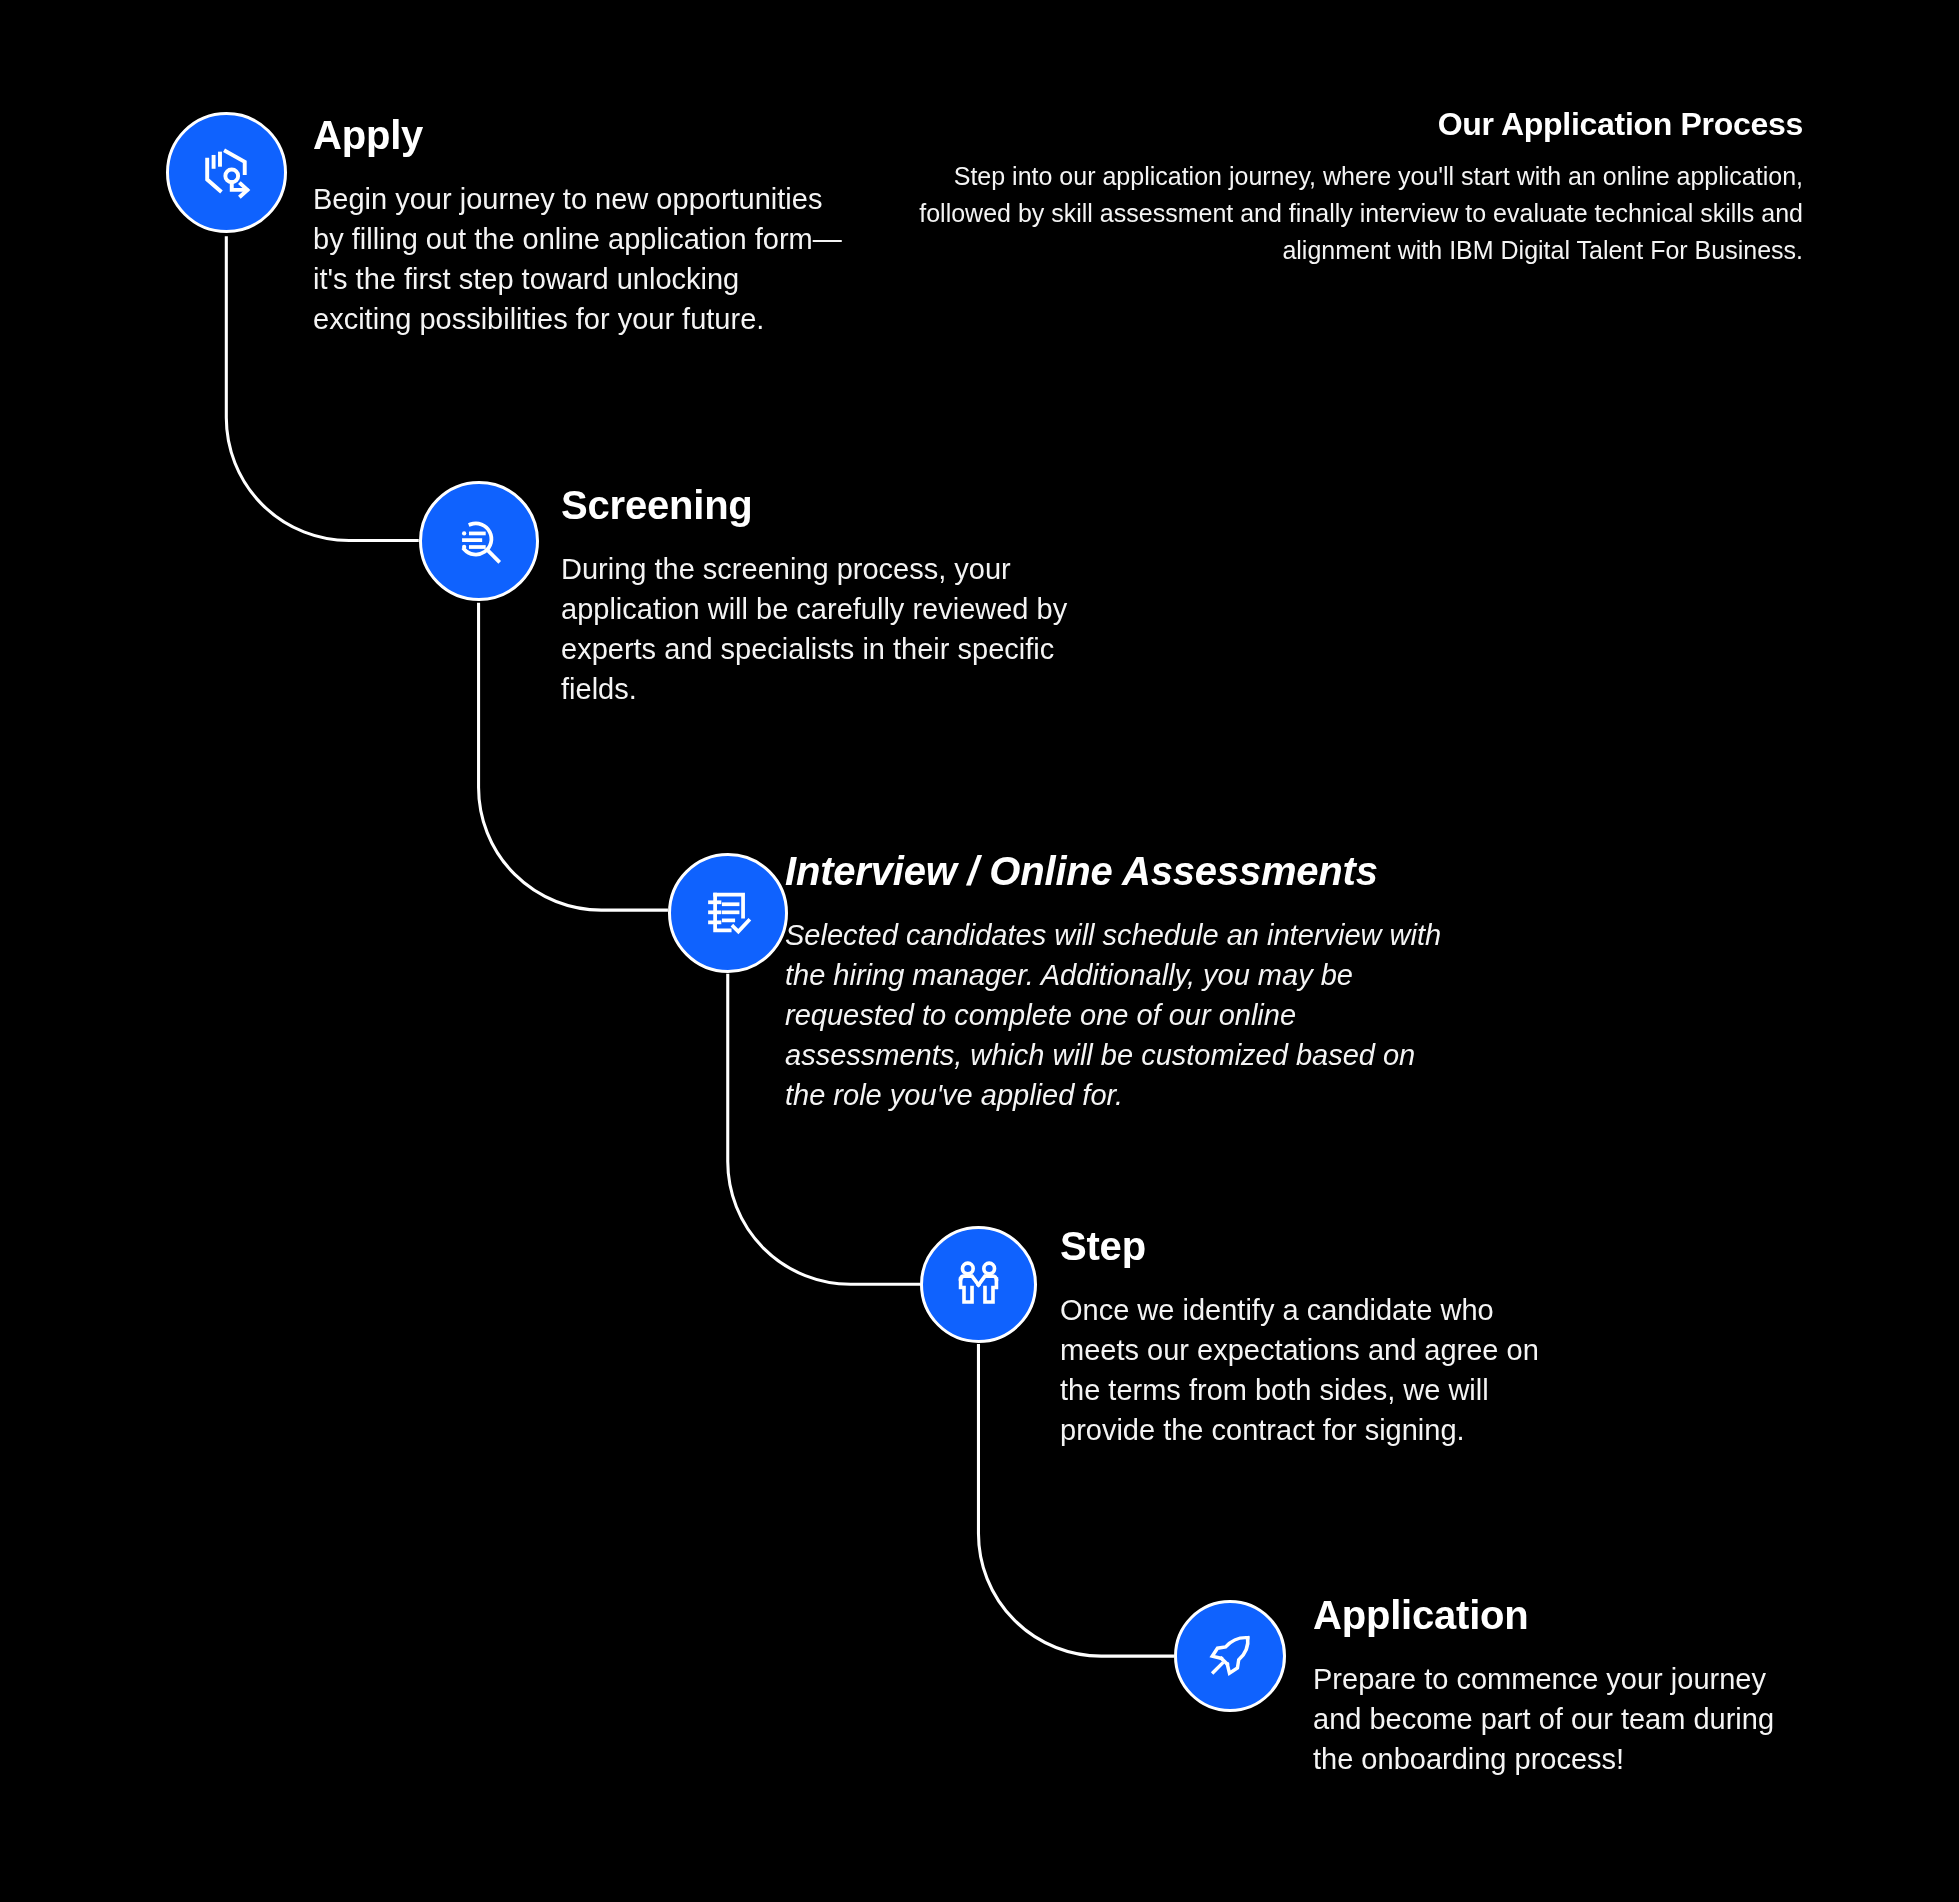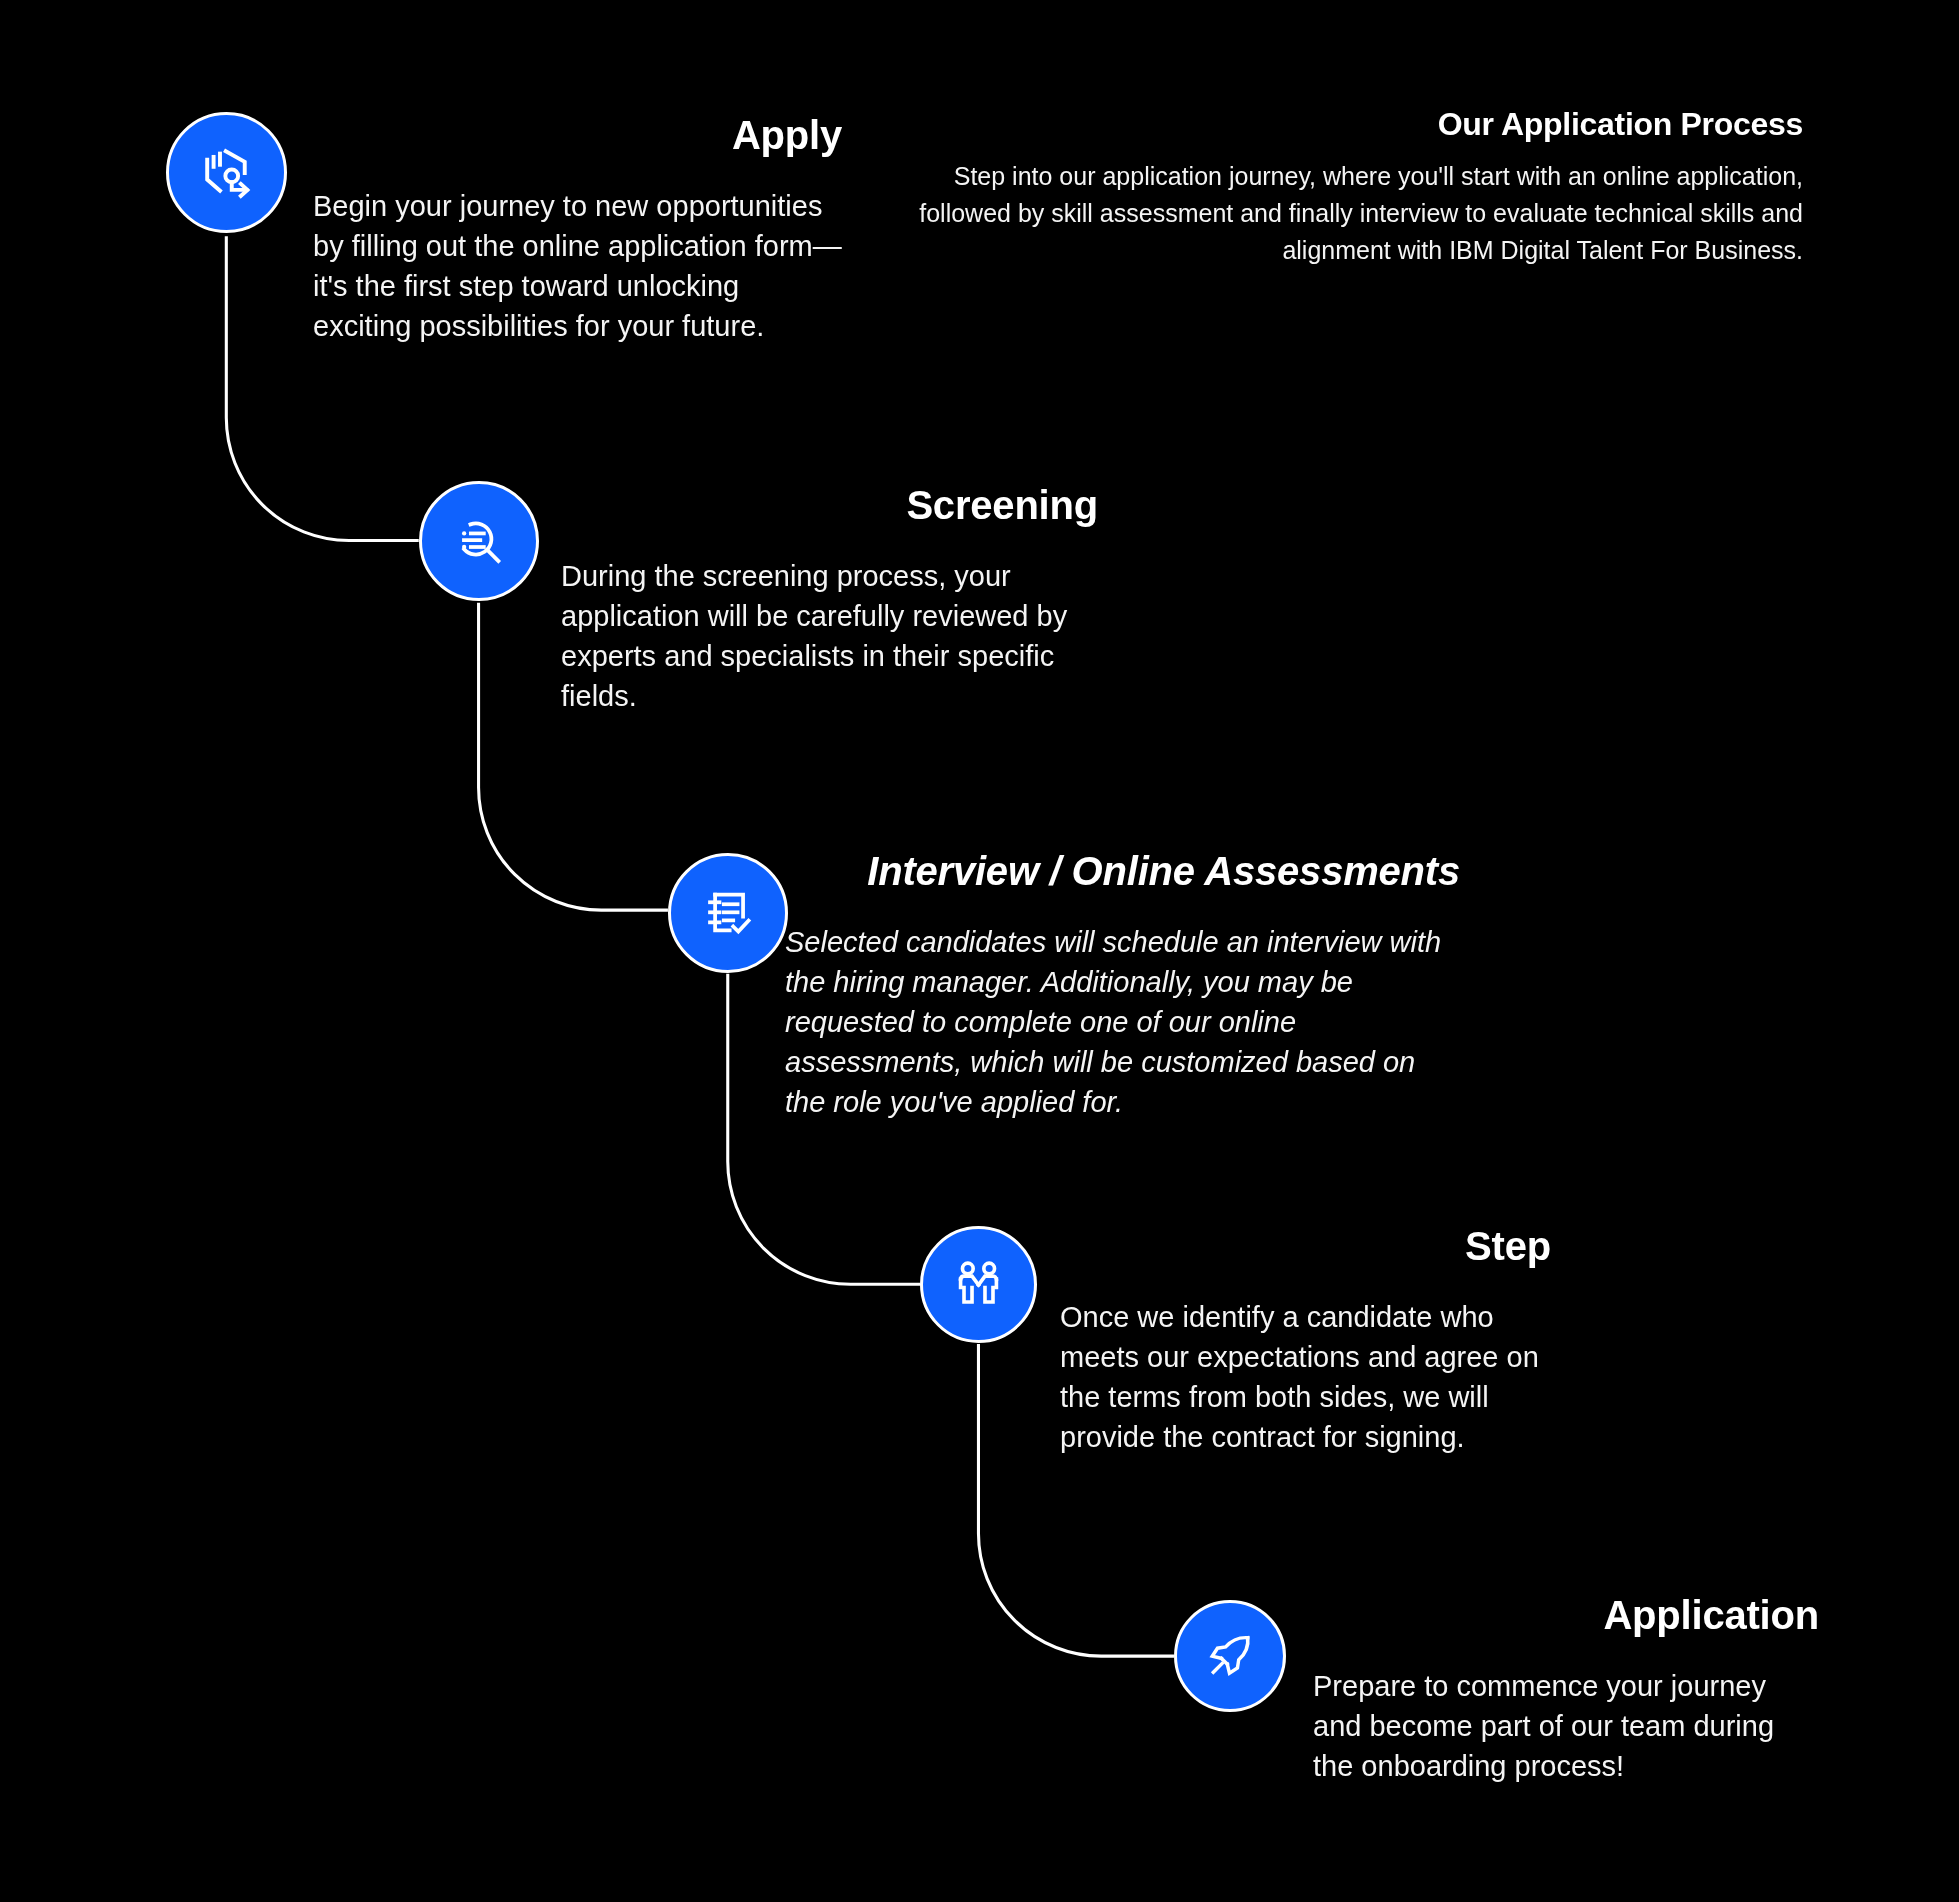--- a/index.html
+++ b/index.html
@@ -73,29 +73,28 @@
     position: absolute;
     z-index: 2;
   }
   .step-title {
     font-size: 40px;
     font-weight: 700;
     color: #ffffff;
     letter-spacing: -0.2px;
     line-height: 1.12;
     white-space: nowrap;
-    text-align: right;
   }
   .step-title.wrap { white-space: normal; }
   .step-body {
     font-size: 29px;
     font-weight: 400;
     color: #f4f4f4;
     line-height: 1.38;
-    margin-top: 28px;
+    margin-top: 21px;
   }
 
   
   #node-apply        { left: 166px;  top: 112px;  width: 121px; height: 121px; }
   #text-apply        { left: 313px;  top: 113px;  width: 529px; }
 
   #node-screening    { left: 419px;  top: 481px;  width: 120px; height: 120px; }
   #text-screening    { left: 561px;  top: 483px;  width: 537px; }
 
   #node-interview    { left: 668px;  top: 853px; width: 120px; height: 120px; }

